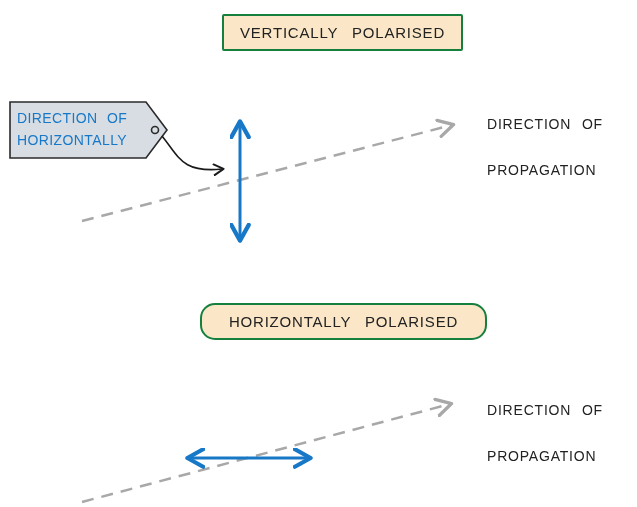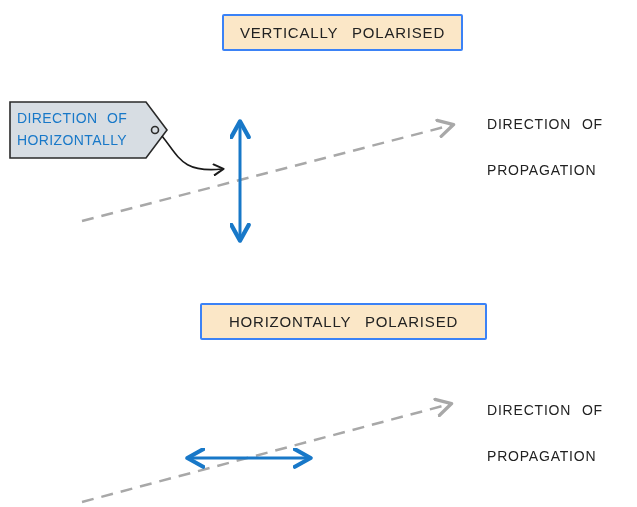--- a/index.html
+++ b/index.html
@@ -17,21 +17,21 @@
     color: #1a1a1a;
   }
   svg.art {
     position: absolute;
     left: 0;
     top: 0;
   }
   .title-box {
     position: absolute;
     background: #fbe7c7;
-    border: 2px solid #3b82f6;
+    border: 2px solid #15803d;
     border-radius: 2px;
     box-sizing: border-box;
     display: flex;
     align-items: center;
     justify-content: center;
     font-size: 15px;
     letter-spacing: 0.8px;
     word-spacing: 9px;
     color: #222222;
   }
@@ -92,21 +92,21 @@
   <div class="prop-label" style="left:487px; top:90px;">
     <div>DIRECTION OF</div>
     <div>PROPAGATION</div>
   </div>
 
   <div class="tag-text" style="left:17px; top:107px;">
     <div>DIRECTION OF</div>
     <div>HORIZONTALLY</div>
   </div>
 
-  <div class="title-box" style="left:200px; top:303px; width:287px; height:37px;">
+  <div class="title-box" style="left:200px; top:303px; width:287px; height:37px;border-radius:15px;">
     <span>HORIZONTALLY POLARISED</span>
   </div>
 
   <div class="prop-label" style="left:487px; top:376px;">
     <div>DIRECTION OF</div>
     <div>PROPAGATION</div>
   </div>
 
 </div>
 

